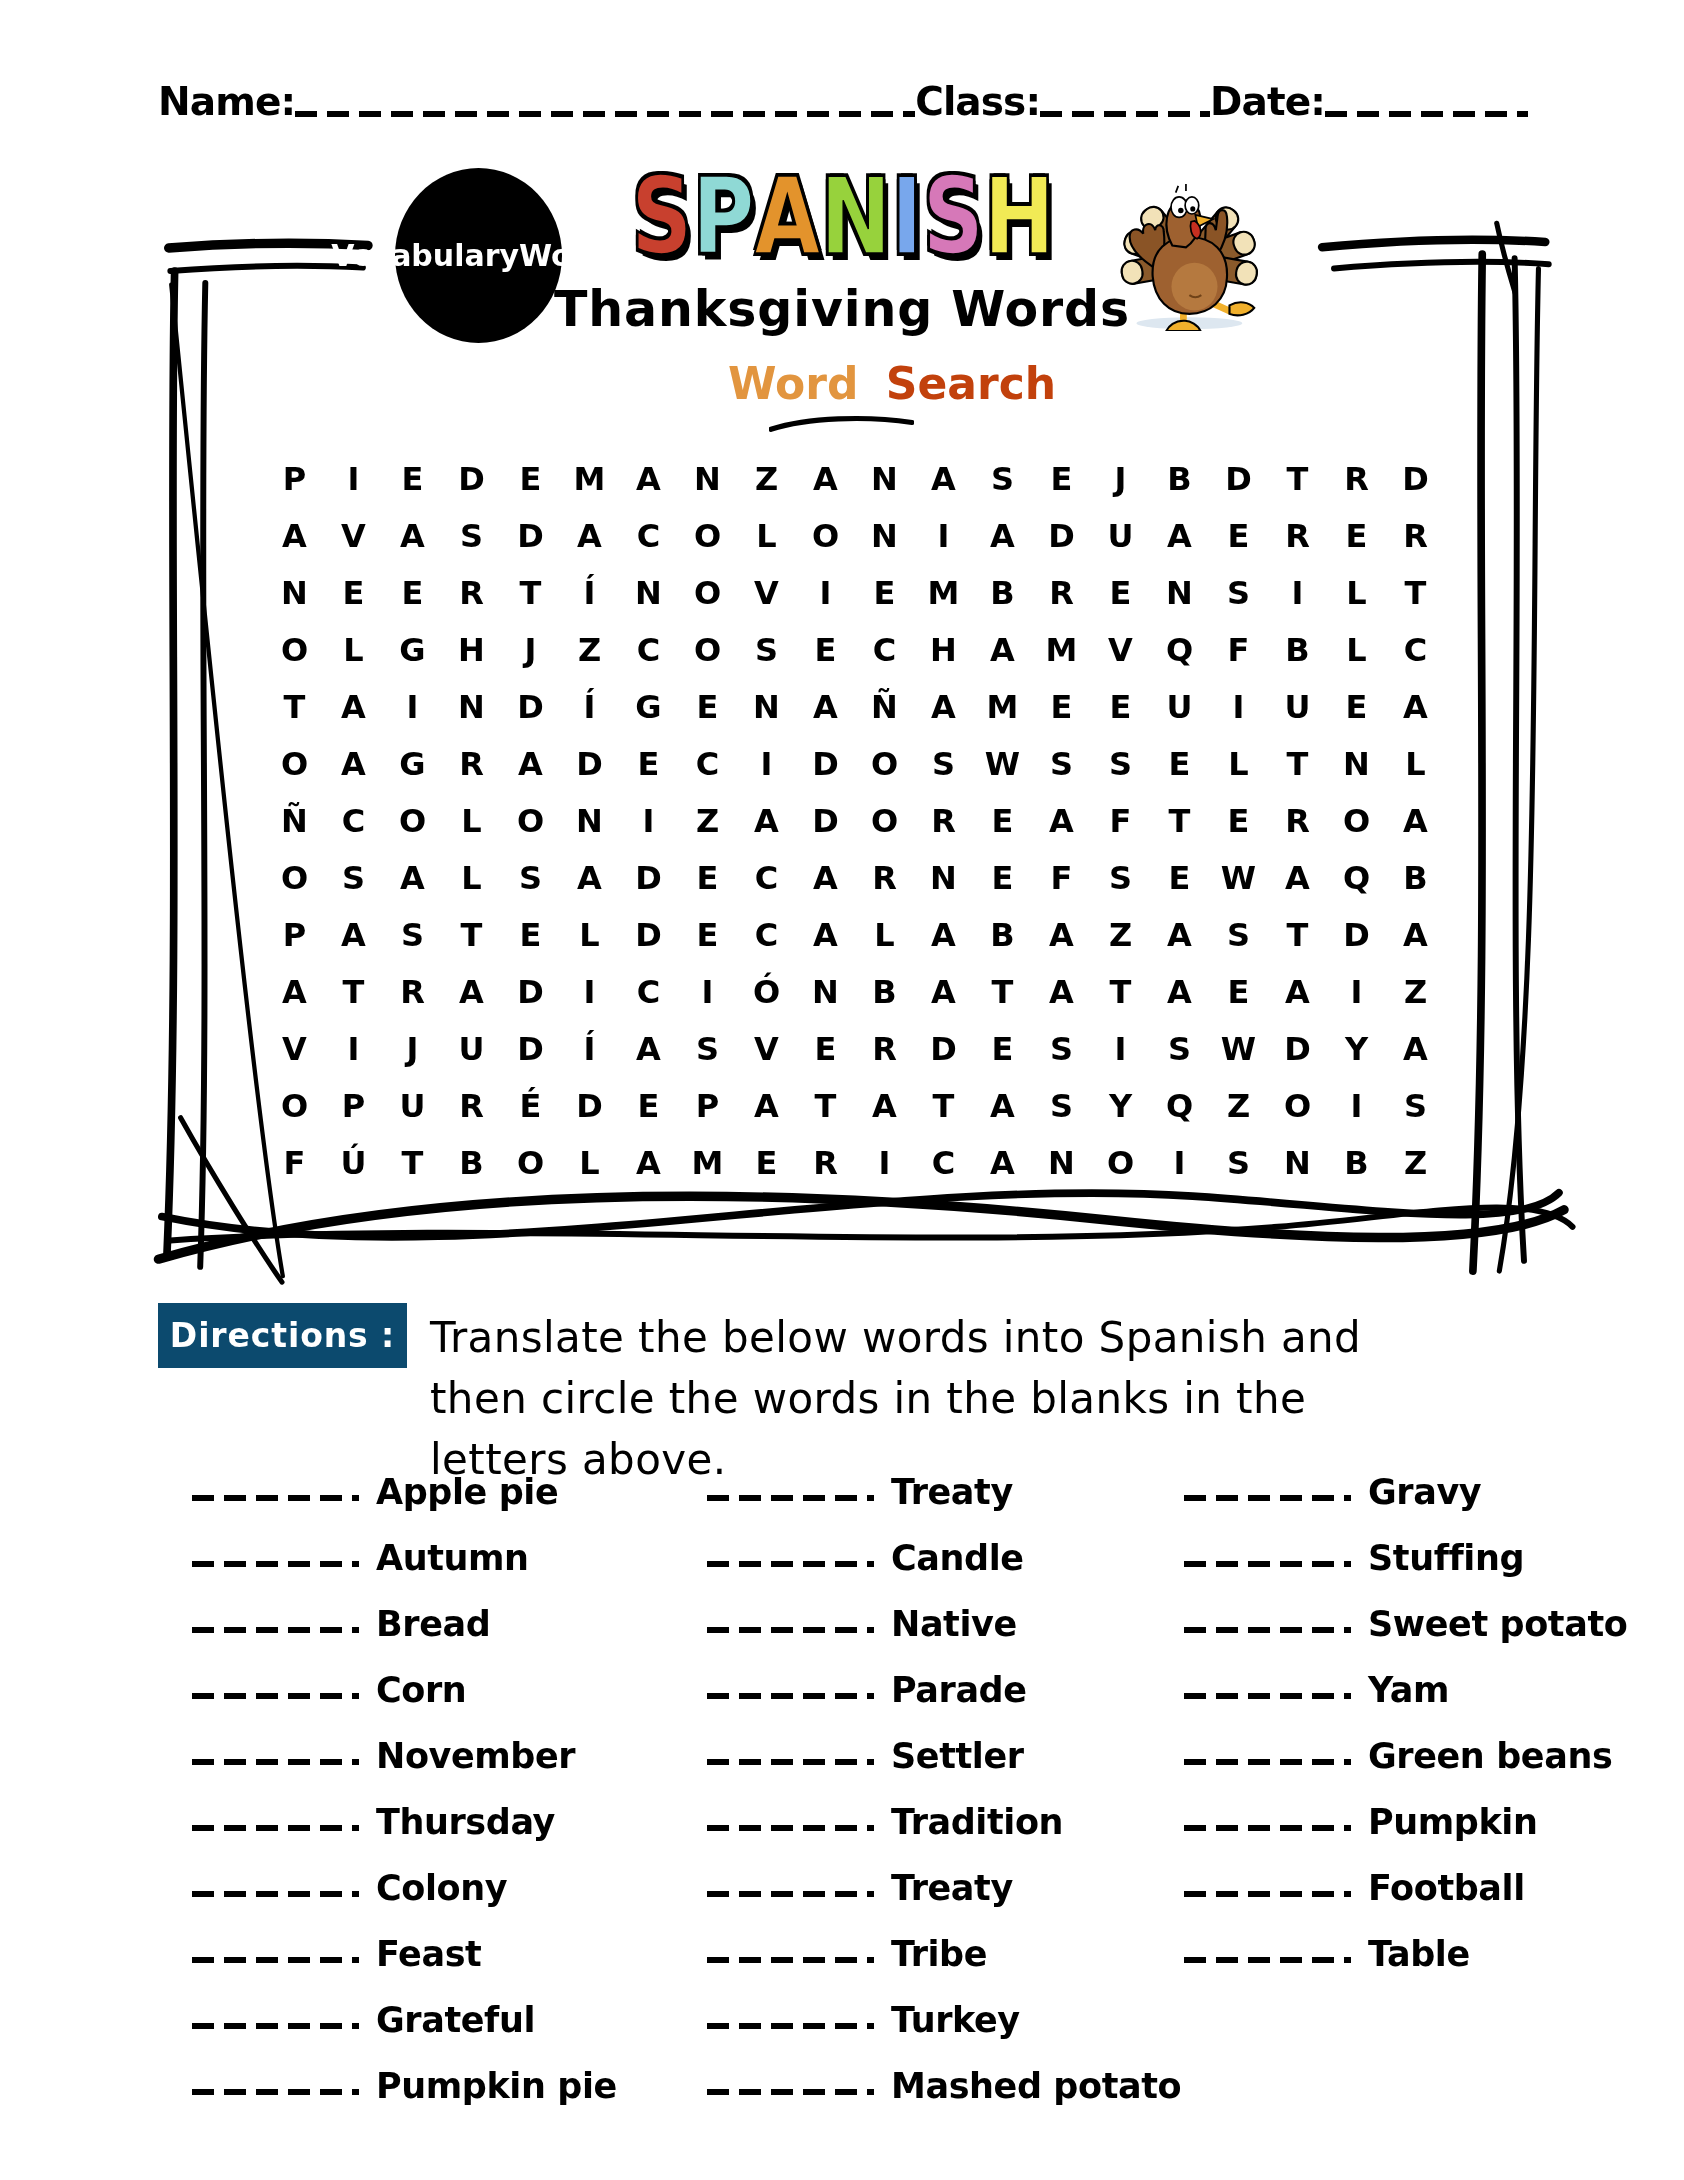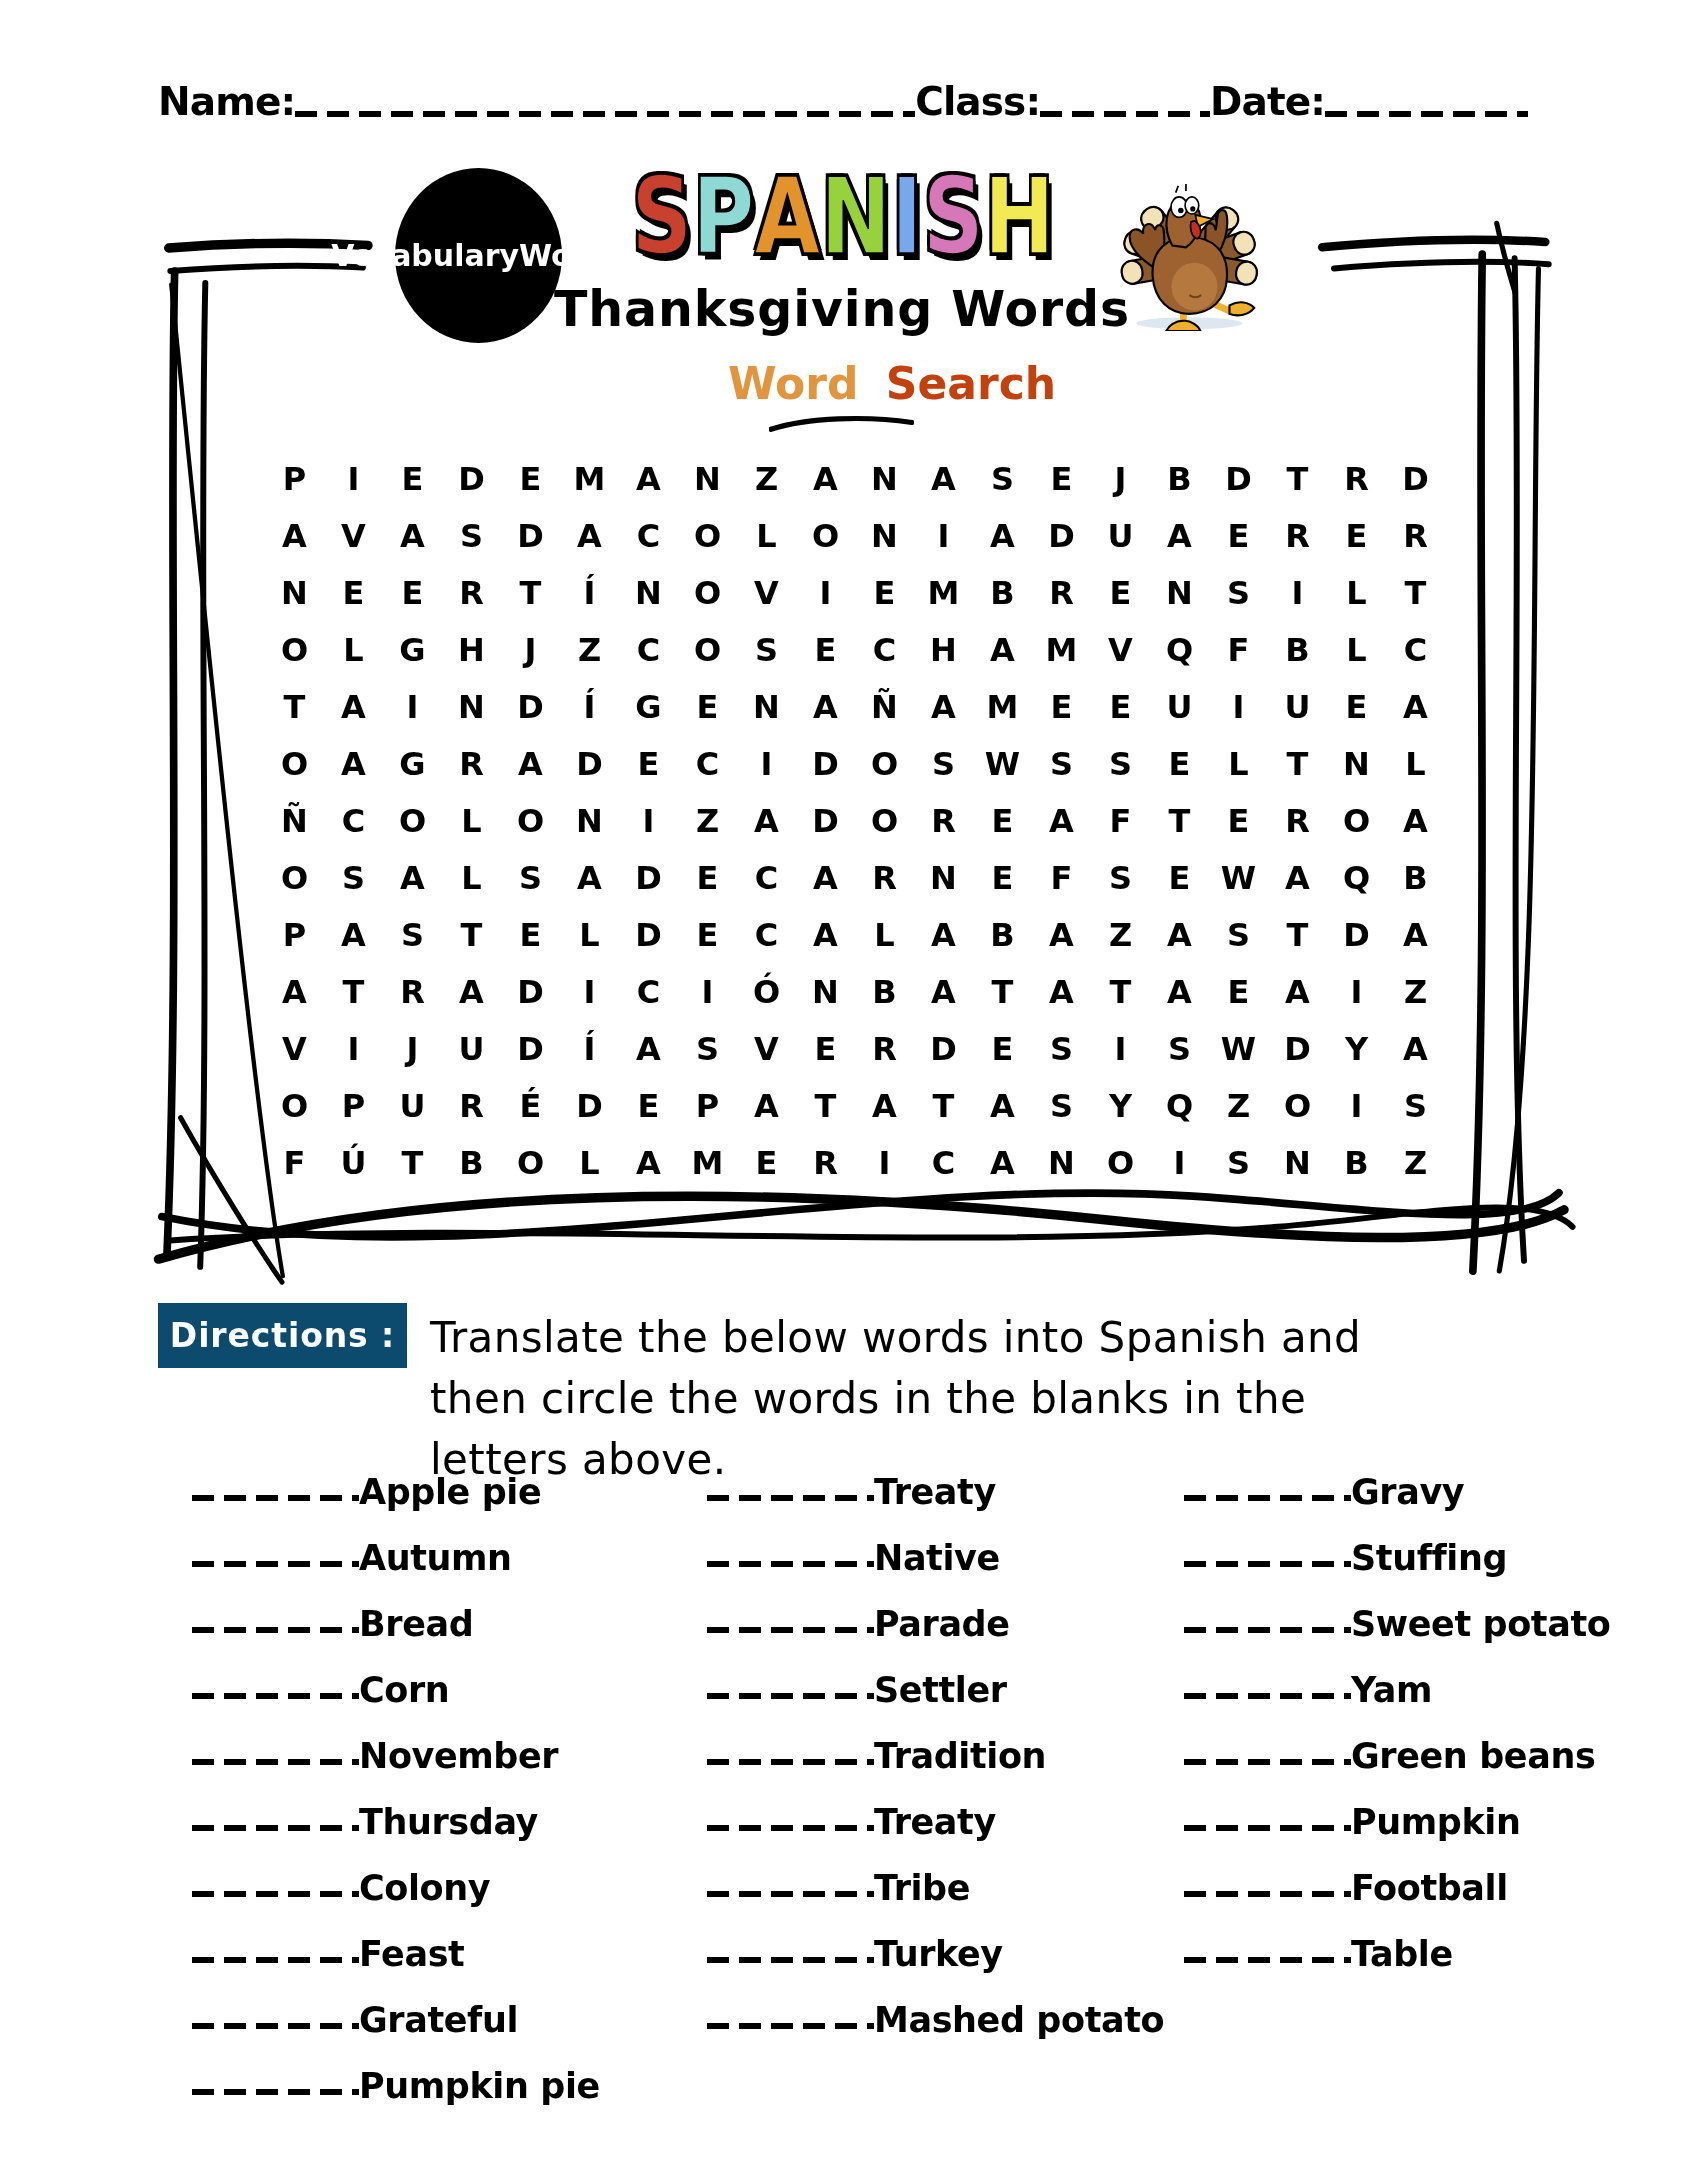--- a/index.html
+++ b/index.html
@@ -31,21 +31,21 @@
         grid-template-columns:repeat(20,59px);grid-auto-rows:57px;}
   .cell{display:flex;align-items:center;justify-content:center;
         font-size:32px;font-weight:700;line-height:1;}
   
   .dirbox{position:absolute;left:158px;top:1303px;width:249px;height:65px;background:#0c4a6e;color:#fff;
           display:flex;align-items:center;justify-content:center;font-size:33px;font-weight:700;letter-spacing:0.9px;}
   .dirtext{position:absolute;left:430px;top:1308px;width:971px;
            font-size:42px;font-weight:400;line-height:1.45;letter-spacing:0.4px;}
   
   .col{position:absolute;top:1459px;display:flex;flex-direction:column;}
-  .wl-item{height:66px;display:flex;align-items:center;}
+  .wl-item{height:66px;display:flex;align-items:center;gap:17px;}
   .wlb{width:167px;margin-top:17px;}
   .wl-label{font-size:35px;font-weight:700;white-space:nowrap;letter-spacing:-0.4px;}
   #col0{left:192px;} #col1{left:707px;} #col2{left:1184px;}
 </style>
 </head>
 <body>
 
 <div id="page">
 
   <div class="header">
@@ -465,20 +465,24 @@
         <span class="wl-label">Pumpkin pie</span>
       </div>
     </div>
   <div class="col" id="col1">
       <div class="wl-item">
         <span class="dash wlb"></span>
         <span class="wl-label">Treaty</span>
       </div>
       <div class="wl-item">
         <span class="dash wlb"></span>
+        <span class="wl-label">Candle</span>
+      </div>
+      <div class="wl-item">
+        <span class="dash wlb"></span>
         <span class="wl-label">Native</span>
       </div>
       <div class="wl-item">
         <span class="dash wlb"></span>
         <span class="wl-label">Parade</span>
       </div>
       <div class="wl-item">
         <span class="dash wlb"></span>
         <span class="wl-label">Settler</span>
       </div>

